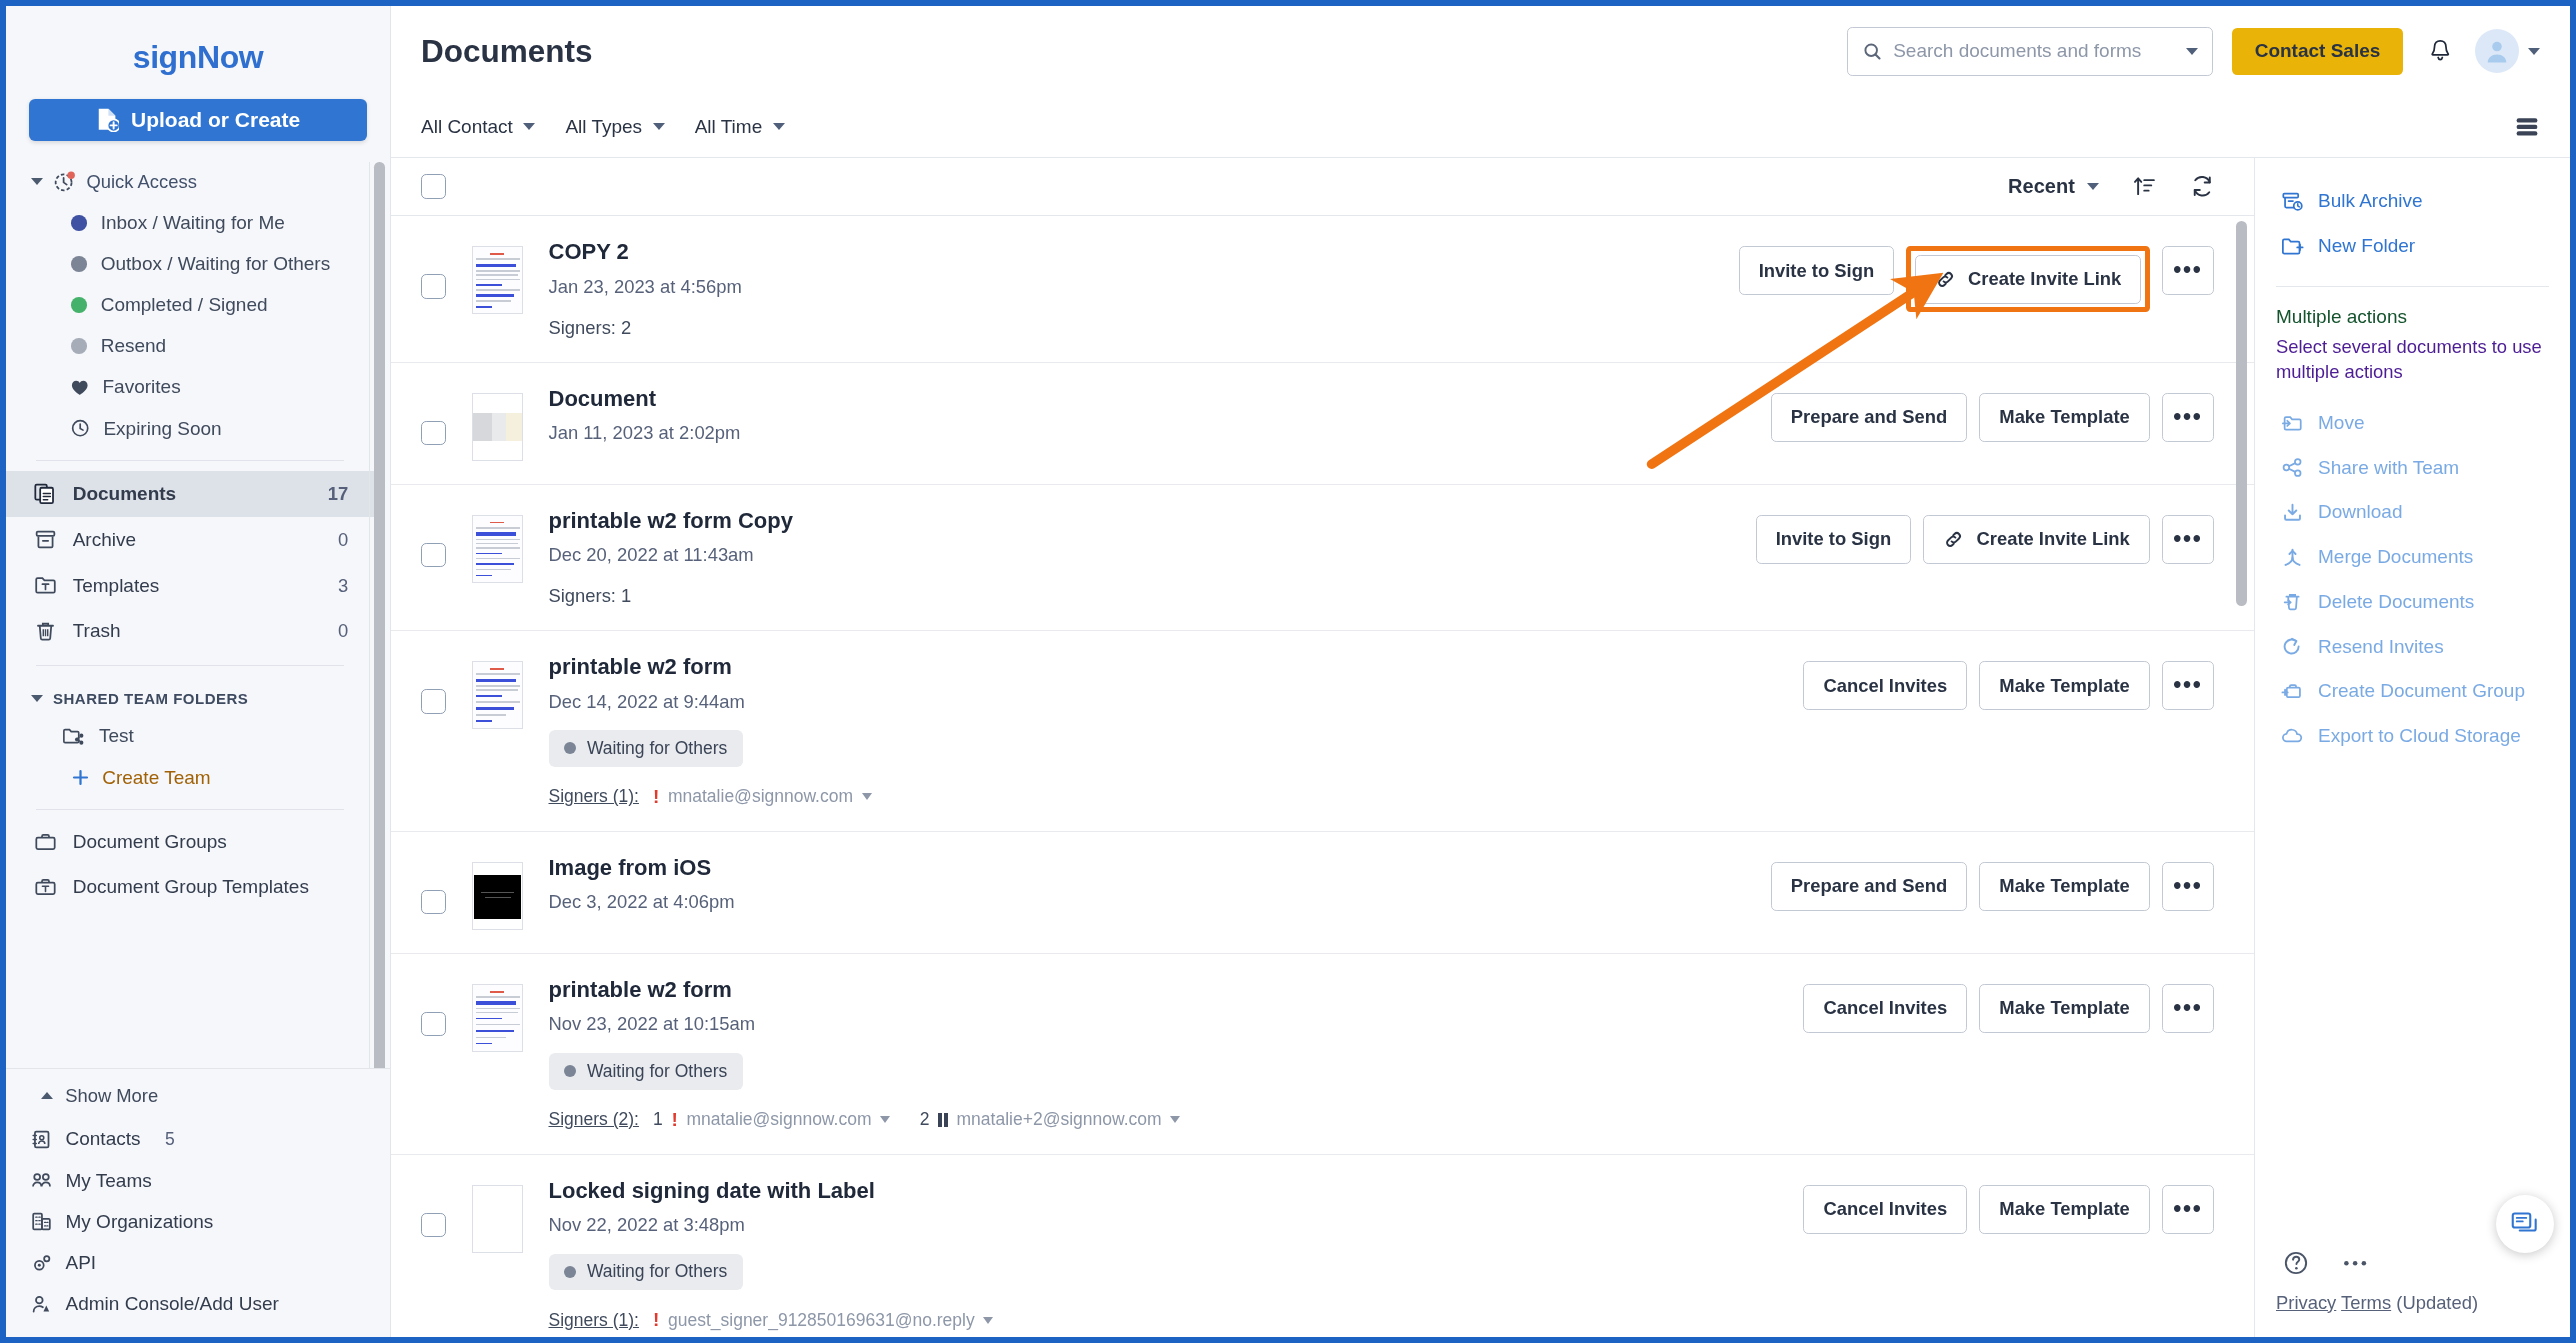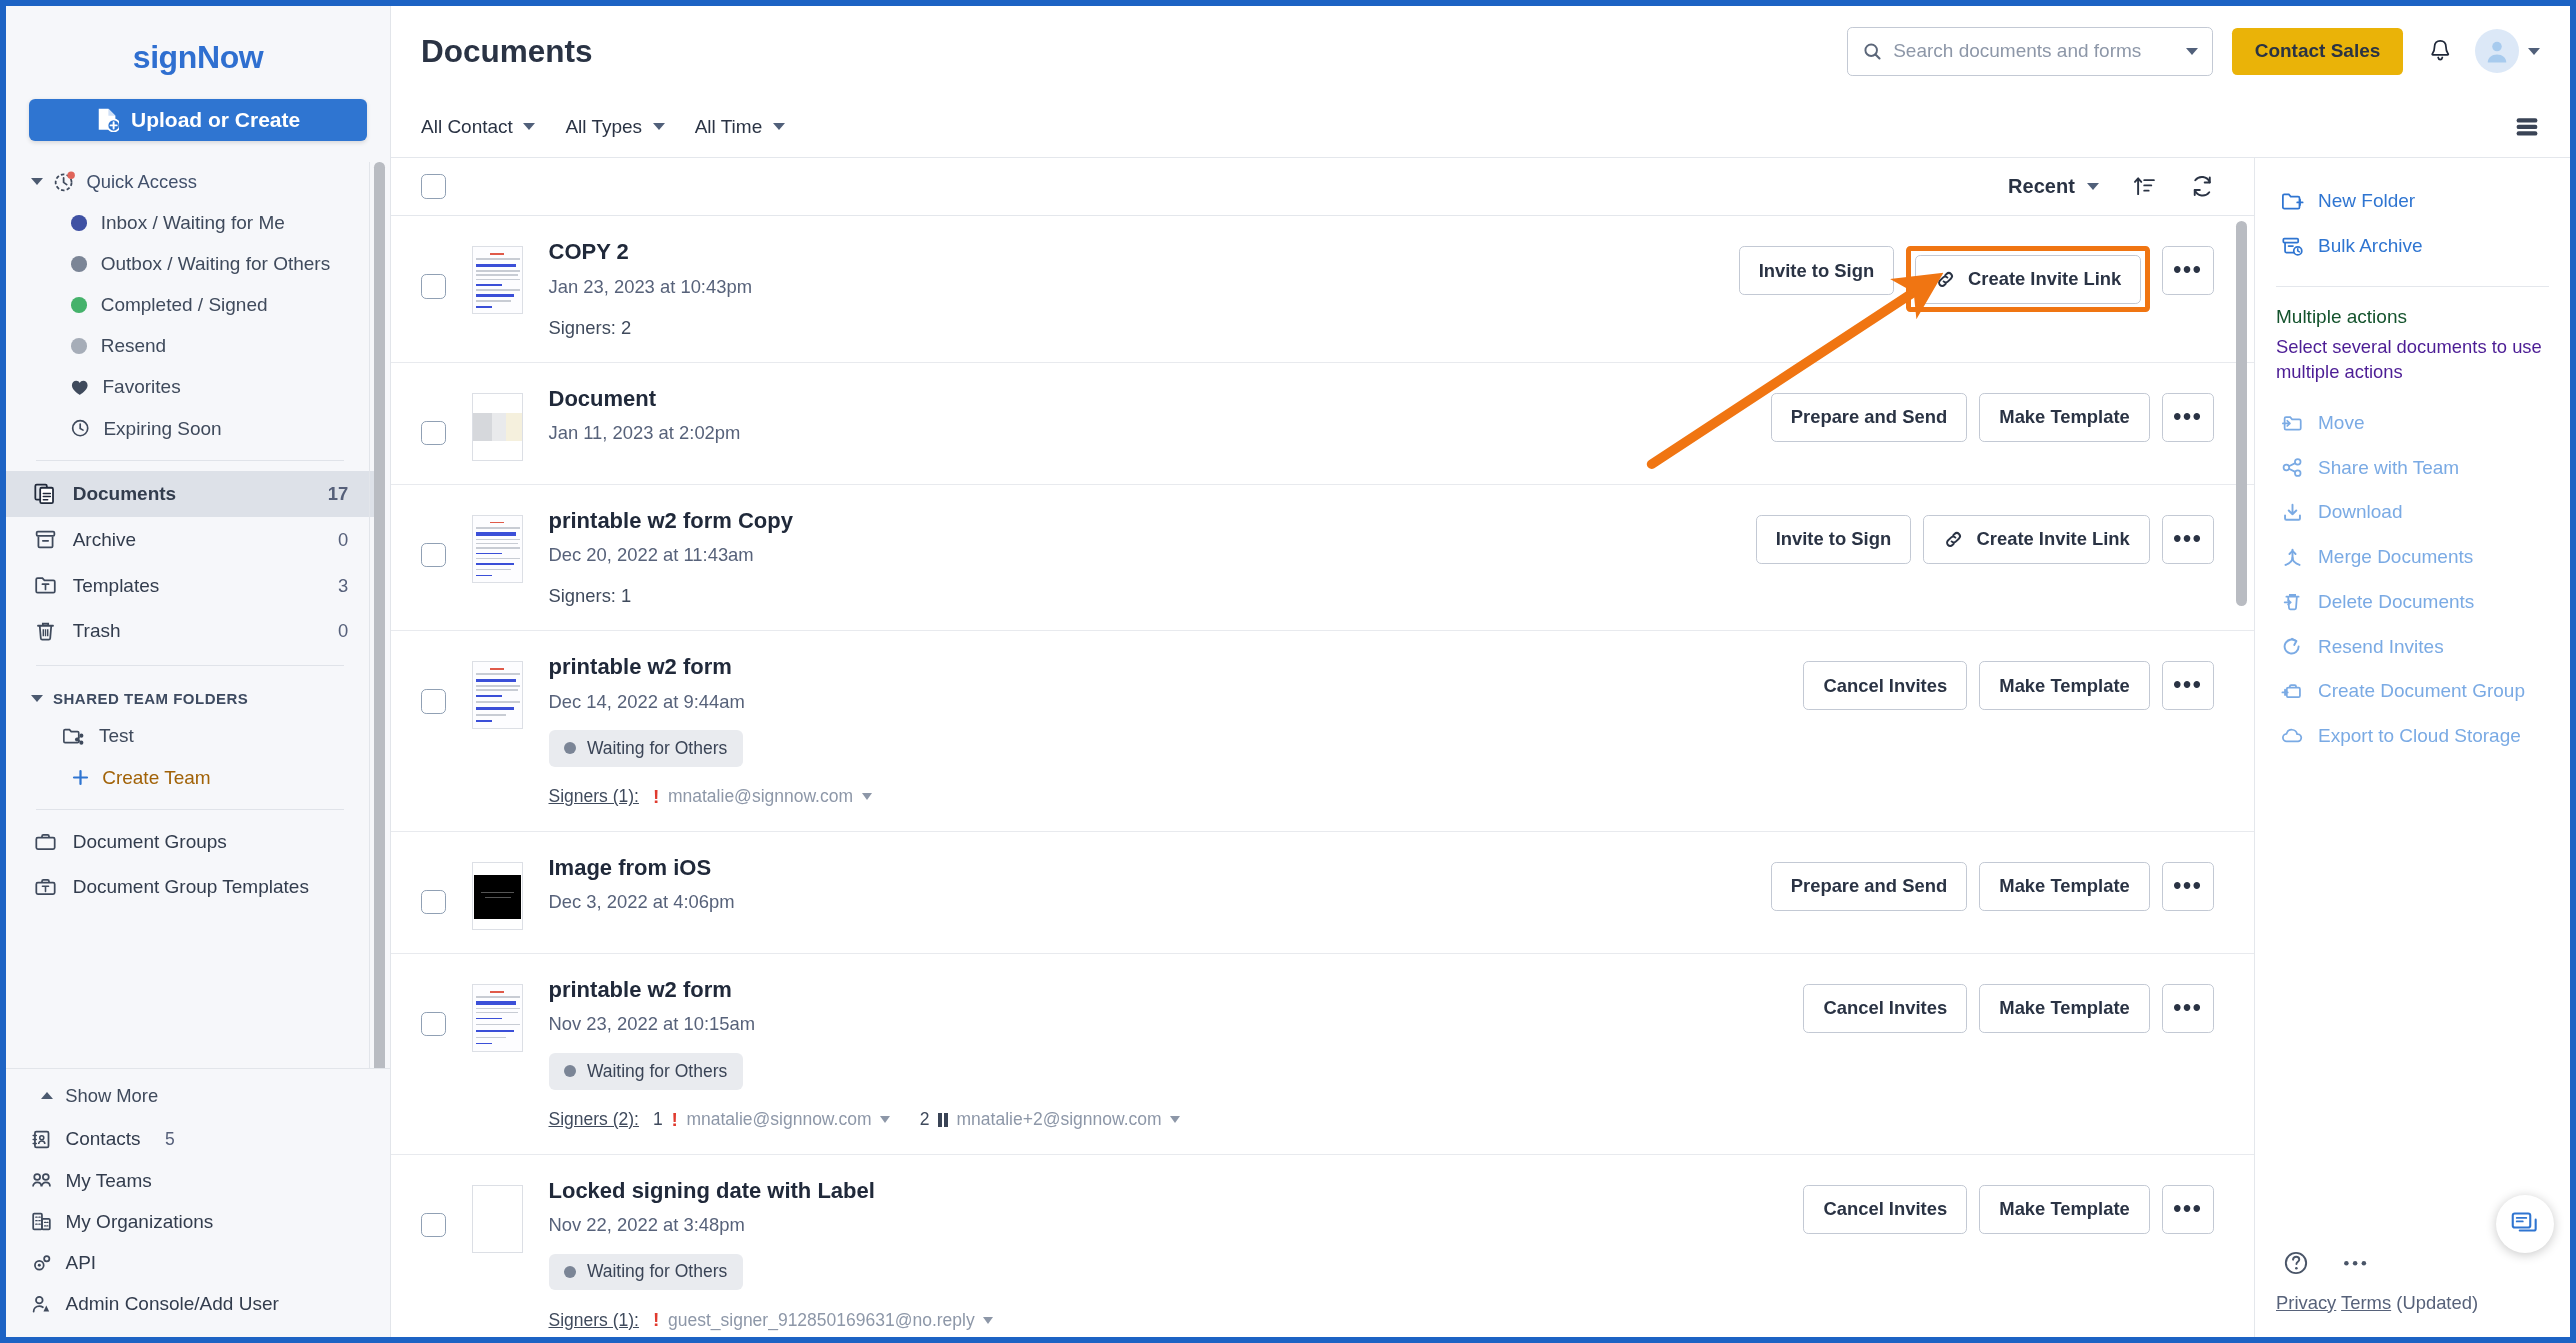--- a/index.html
+++ b/index.html
@@ -700,21 +700,21 @@
               <span class="tline gray" style="top:27px;width:42px;"></span>
               <span class="tline gray" style="top:31.5px;width:44px;"></span>
               <span class="tline blue" style="top:37px;width:26px;"></span>
               <span class="tline gray" style="top:42px;width:44px;"></span>
               <span class="tline blue" style="top:47px;width:38px;height:2.6px;"></span>
               <span class="tline gray" style="top:53px;width:35px;"></span>
               <span class="tline blue" style="top:59px;width:15.7px;"></span>
             </div>
             <div class="docinfo">
               <div class="docname">COPY 2</div>
-              <div class="docdate">Jan 23, 2023 at 10:43pm</div>
+              <div class="docdate">Jan 23, 2023 at 4:56pm</div>
               <div class="signers-plain">Signers: 2</div>
             </div>
             <div class="actions">
               <div class="abtn">Invite to Sign</div>
               <div class="highlight-ring">
                 <div class="abtn">
                   <span class="ico">
                     <svg width="21" height="21" viewBox="0 0 24 24" fill="none">
                       <path d="M9.8 14.2a3.6 3.6 0 0 0 5.1 0l3.4-3.4a3.6 3.6 0 0 0-5.1-5.1l-1.6 1.6" stroke="#2a3344" stroke-width="2.2" stroke-linecap="round"></path>
                       <path d="M14.2 9.8a3.6 3.6 0 0 0-5.1 0l-3.4 3.4a3.6 3.6 0 0 0 5.1 5.1l1.6-1.6" stroke="#2a3344" stroke-width="2.2" stroke-linecap="round"></path>
@@ -908,37 +908,37 @@
             </div>
           </div>
 
         </div>
       </div>
 
       <aside class="rightpanel">
         <div class="rp-item">
           <span class="ico">
             <svg width="23" height="21" viewBox="0 0 26 24" fill="none">
-              <path d="M2 5.5c0-.9.7-1.6 1.6-1.6h5.2l2.2 2.5h8.4c.9 0 1.6.7 1.6 1.6v10.5c0 .9-.7 1.6-1.6 1.6H3.6c-.9 0-1.6-.7-1.6-1.6V5.5z" stroke="#2f75d1" stroke-width="2"></path>
-              <path d="M21.5 10v6M18.5 13h6" stroke="#2f75d1" stroke-width="2.2" stroke-linecap="round"></path>
-            </svg>
-          </span>
-          <span>New Folder</span>
-        </div>
-        <div class="rp-item">
-          <span class="ico">
-            <svg width="23" height="21" viewBox="0 0 26 24" fill="none">
               <rect x="2.5" y="3" width="17" height="4.5" rx="1.2" stroke="#2f75d1" stroke-width="2"></rect>
               <path d="M4.5 8v9.5c0 .8.6 1.4 1.4 1.4h8.6" stroke="#2f75d1" stroke-width="2" stroke-linecap="round"></path>
               <path d="M8.5 11.5h5" stroke="#2f75d1" stroke-width="2" stroke-linecap="round"></path>
               <circle cx="19" cy="17" r="4.6" stroke="#2f75d1" stroke-width="2"></circle>
               <path d="M19 14.5V17l1.8 1.2" stroke="#2f75d1" stroke-width="1.8" stroke-linecap="round"></path>
             </svg>
           </span>
           <span>Bulk Archive</span>
+        </div>
+        <div class="rp-item">
+          <span class="ico">
+            <svg width="23" height="21" viewBox="0 0 26 24" fill="none">
+              <path d="M2 5.5c0-.9.7-1.6 1.6-1.6h5.2l2.2 2.5h8.4c.9 0 1.6.7 1.6 1.6v10.5c0 .9-.7 1.6-1.6 1.6H3.6c-.9 0-1.6-.7-1.6-1.6V5.5z" stroke="#2f75d1" stroke-width="2"></path>
+              <path d="M21.5 10v6M18.5 13h6" stroke="#2f75d1" stroke-width="2.2" stroke-linecap="round"></path>
+            </svg>
+          </span>
+          <span>New Folder</span>
         </div>
 
         <div class="rp-divider"></div>
 
         <div class="rp-title">Multiple actions</div>
         <div class="rp-sub">Select several documents to use multiple actions</div>
 
         <div class="rp-item muted">
           <span class="ico">
             <svg width="23" height="21" viewBox="0 0 26 24" fill="none">

